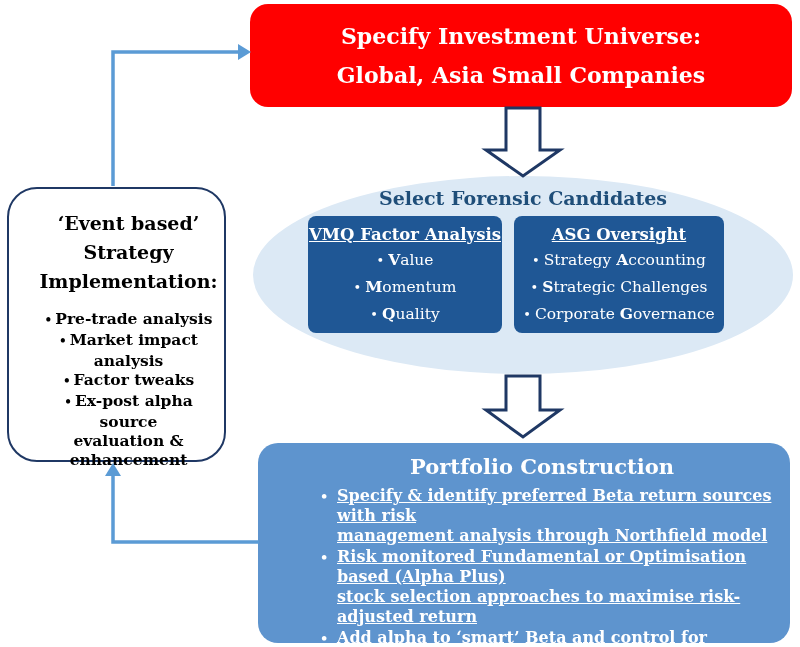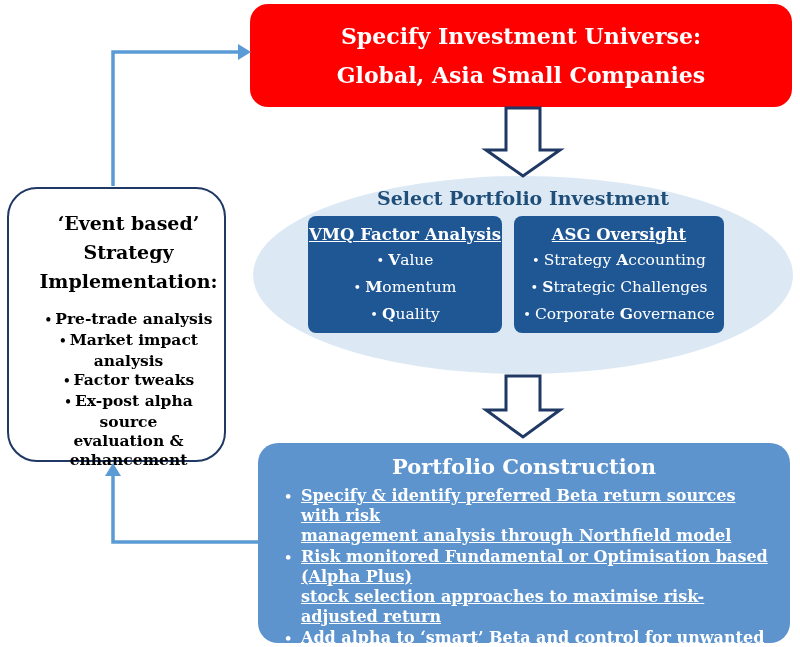--- a/index.html
+++ b/index.html
@@ -29,21 +29,21 @@
   }
   .vmq-box { left:308px; width:194px; }
   .asg-box { left:514px; width:210px; }
   .dark-header { font-weight:bold; font-size:16.5px; text-decoration:underline; margin-top:9px; }
   .dark-bullets { margin-top:3px; font-size:15.5px; line-height:26px; font-weight:normal; }
   .dark-bullets .dot { font-size:13px; margin-right:4px; }
   .seg-b { font-weight:bold; }
   
   .bottom-box {
     position:absolute; left:258px; top:443px; width:532px; height:200px;
-    background:#5e94ce; border-radius:20px; color:#ffffff; box-sizing:border-box;
+    background:#5e94ce; border-radius:20px; color:#ffffff; box-sizing:border-box;padding-left:36px;
   }
   .bottom-title { text-align:center; font-weight:bold; font-size:21px; margin-top:11px; }
   .bottom-bullets { margin:7px 14px 0 26px; font-weight:bold; font-size:16px; }
   .b-row { display:flex; margin-bottom:1px; }
   .b-dot { width:17px; flex:0 0 17px; font-size:13px; line-height:21px; }
   .b-text { white-space:pre-line; line-height:20px;text-decoration:underline; }
   
   .event-box {
     position:absolute; left:7px; top:187px; width:219px; height:275px;
     background:#ffffff; border:2.5px solid #1f3864; border-radius:30px;
@@ -80,21 +80,21 @@
 
     <polygon points="506,376 540,376 540,410 560,410 523,437 486,410 506,410" fill="#ffffff" stroke="#1f3864" stroke-width="3" stroke-linejoin="miter"></polygon>
   </svg>
 
   <div class="red-box">
     <div>Specify Investment Universe:</div>
     <div>Global, Asia Small Companies</div>
   </div>
 
   <div class="ellipse"></div>
-  <div class="ellipse-title">Select Portfolio Investment</div>
+  <div class="ellipse-title">Select Forensic Candidates</div>
 
   <div class="dark-box vmq-box">
     <div class="dark-header">VMQ Factor Analysis</div>
     <div class="dark-bullets">
       <div><span class="dot">•</span><span class="seg-b">V</span><span>alue</span></div>
       <div><span class="dot">•</span><span class="seg-b">M</span><span>omentum</span></div>
       <div><span class="dot">•</span><span class="seg-b">Q</span><span>uality</span></div>
     </div>
   </div>
 

